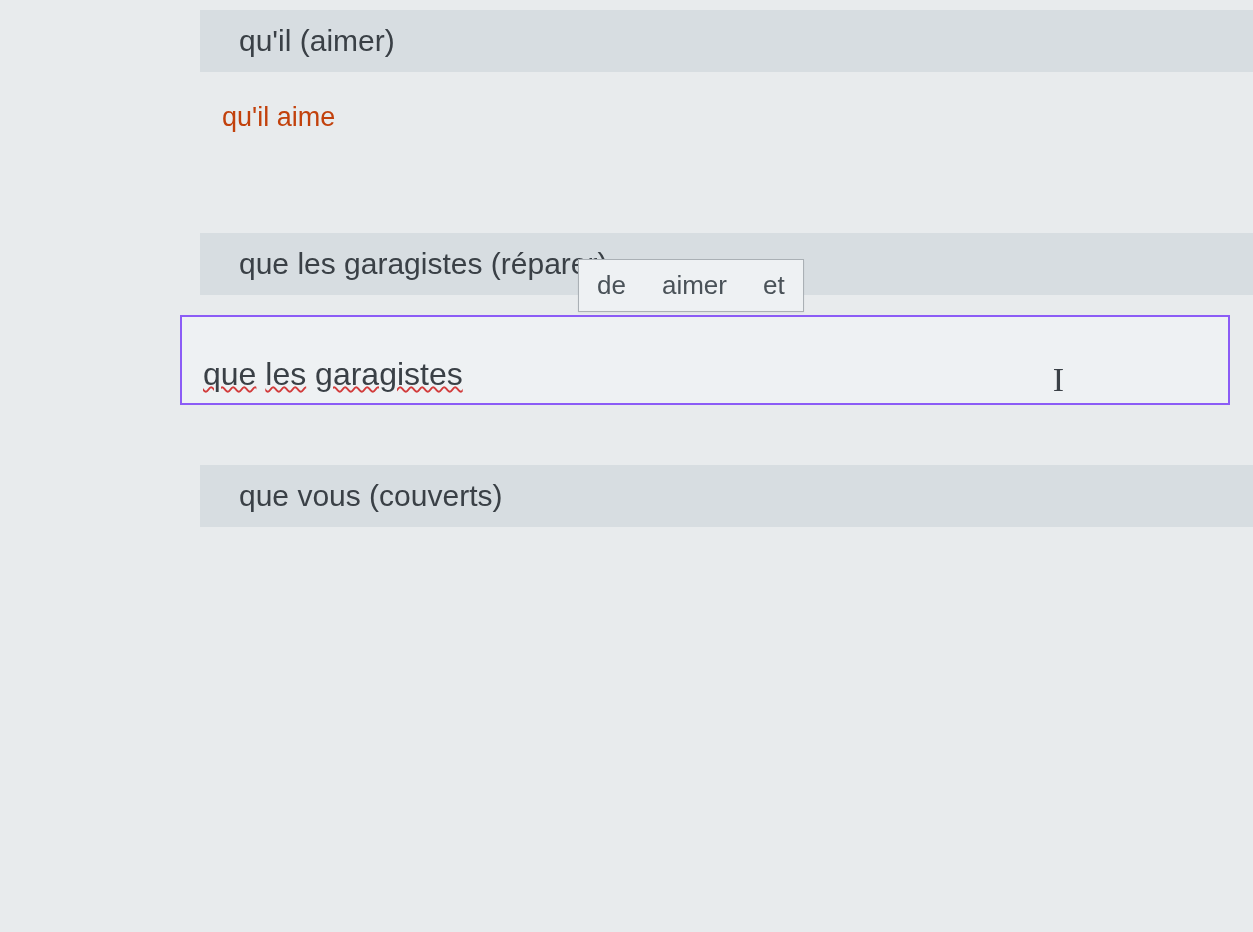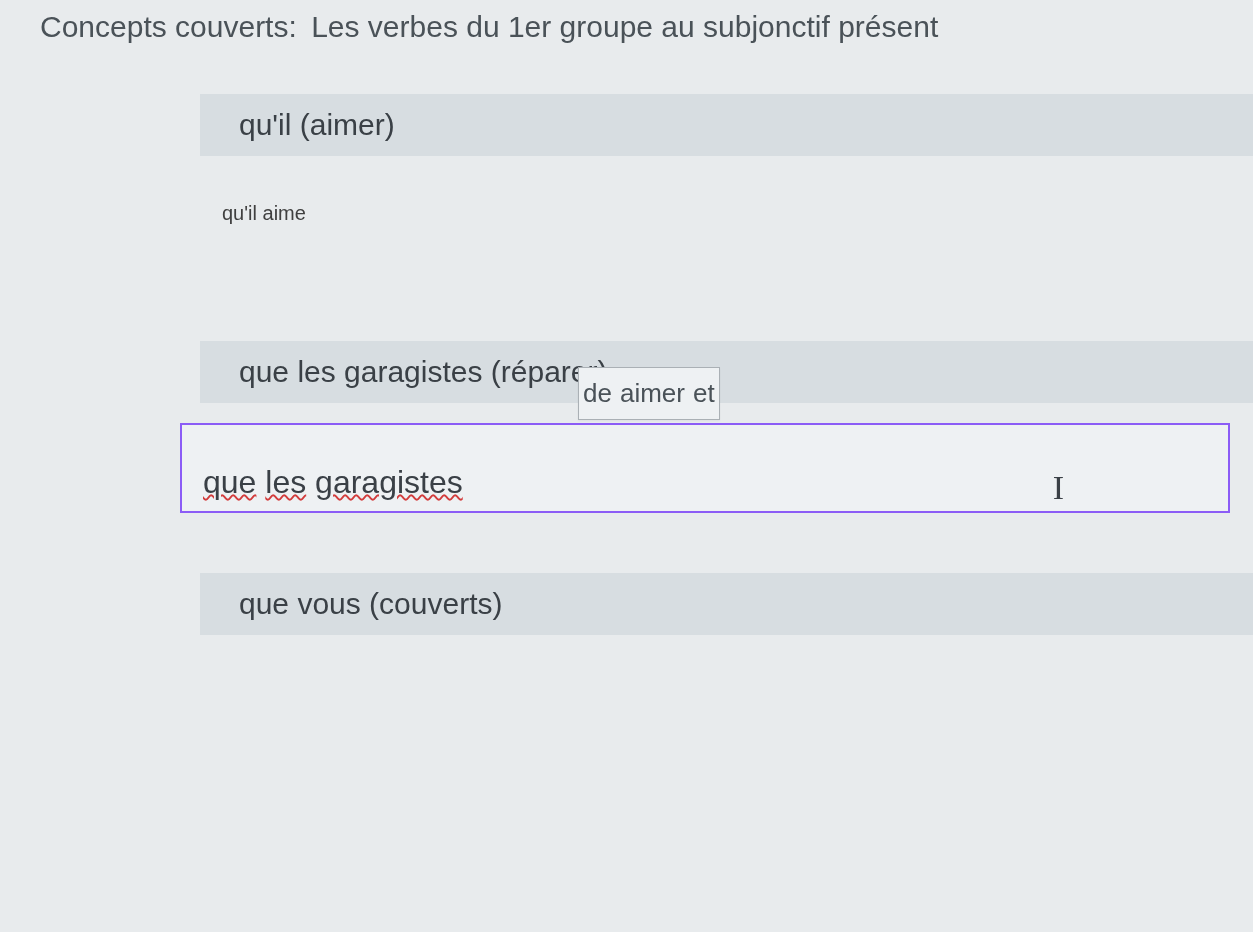--- a/index.html
+++ b/index.html
@@ -30,23 +30,23 @@
   .prompt-box {
     background: #d7dde1;
     padding: 14px 39px;
     font-size: 30px;
     color: #3a4046;
     display: block;
     width: 100%;
     min-height: 60px;
   }
   .answer-static {
-    padding: 46px 22px;
-    font-size: 20px;
-    color: #404040;
+    padding: 30px 22px;
+    font-size: 27px;
+    color: #c2410c;
     margin-bottom: 70px;
   }
   .answer-input-wrap {
     position: relative;
     margin-top: 20px;
     margin-bottom: 60px;
     margin-left: -20px;
   }
   .suggestion-popup {
     position: absolute;
@@ -54,21 +54,21 @@
     left: 398px;
     background: #eef1f3;
     border: 1px solid #aab0b5;
     display: flex;
     font-size: 26px;
     color: #4a5258;
     z-index: 5;
     box-shadow: 0 1px 2px rgba(0,0,0,0.05);
   }
   .suggestion-popup span {
-    padding: 10px 4px;
+    padding: 10px 18px;
     cursor: pointer;
   }
   .answer-input {
     width: 1050px;
     height: 90px;
     border: 2px solid #8b5cf6;
     background: #eef1f3;
     font-size: 32px;
     padding: 0 22px;
     color: #3a4046;
@@ -98,24 +98,20 @@
     font-size: 34px;
     font-family: serif;
     color:#3a4046;
   }
 </style>
 </head>
 <body>
 
 <div class="page">
 
-  <div class="concepts-line">
-    <span class="concepts-label">Concepts couverts:</span>
-    <span class="concepts-value">Les verbes du 1er groupe au subjonctif présent</span>
-  </div>
 
   <div class="item-block">
     <div class="prompt-box">
       <span>qu'il (aimer)</span>
     </div>
     <div class="answer-static">qu'il aime</div>
   </div>
 
   <div class="item-block">
     <div class="prompt-box">

